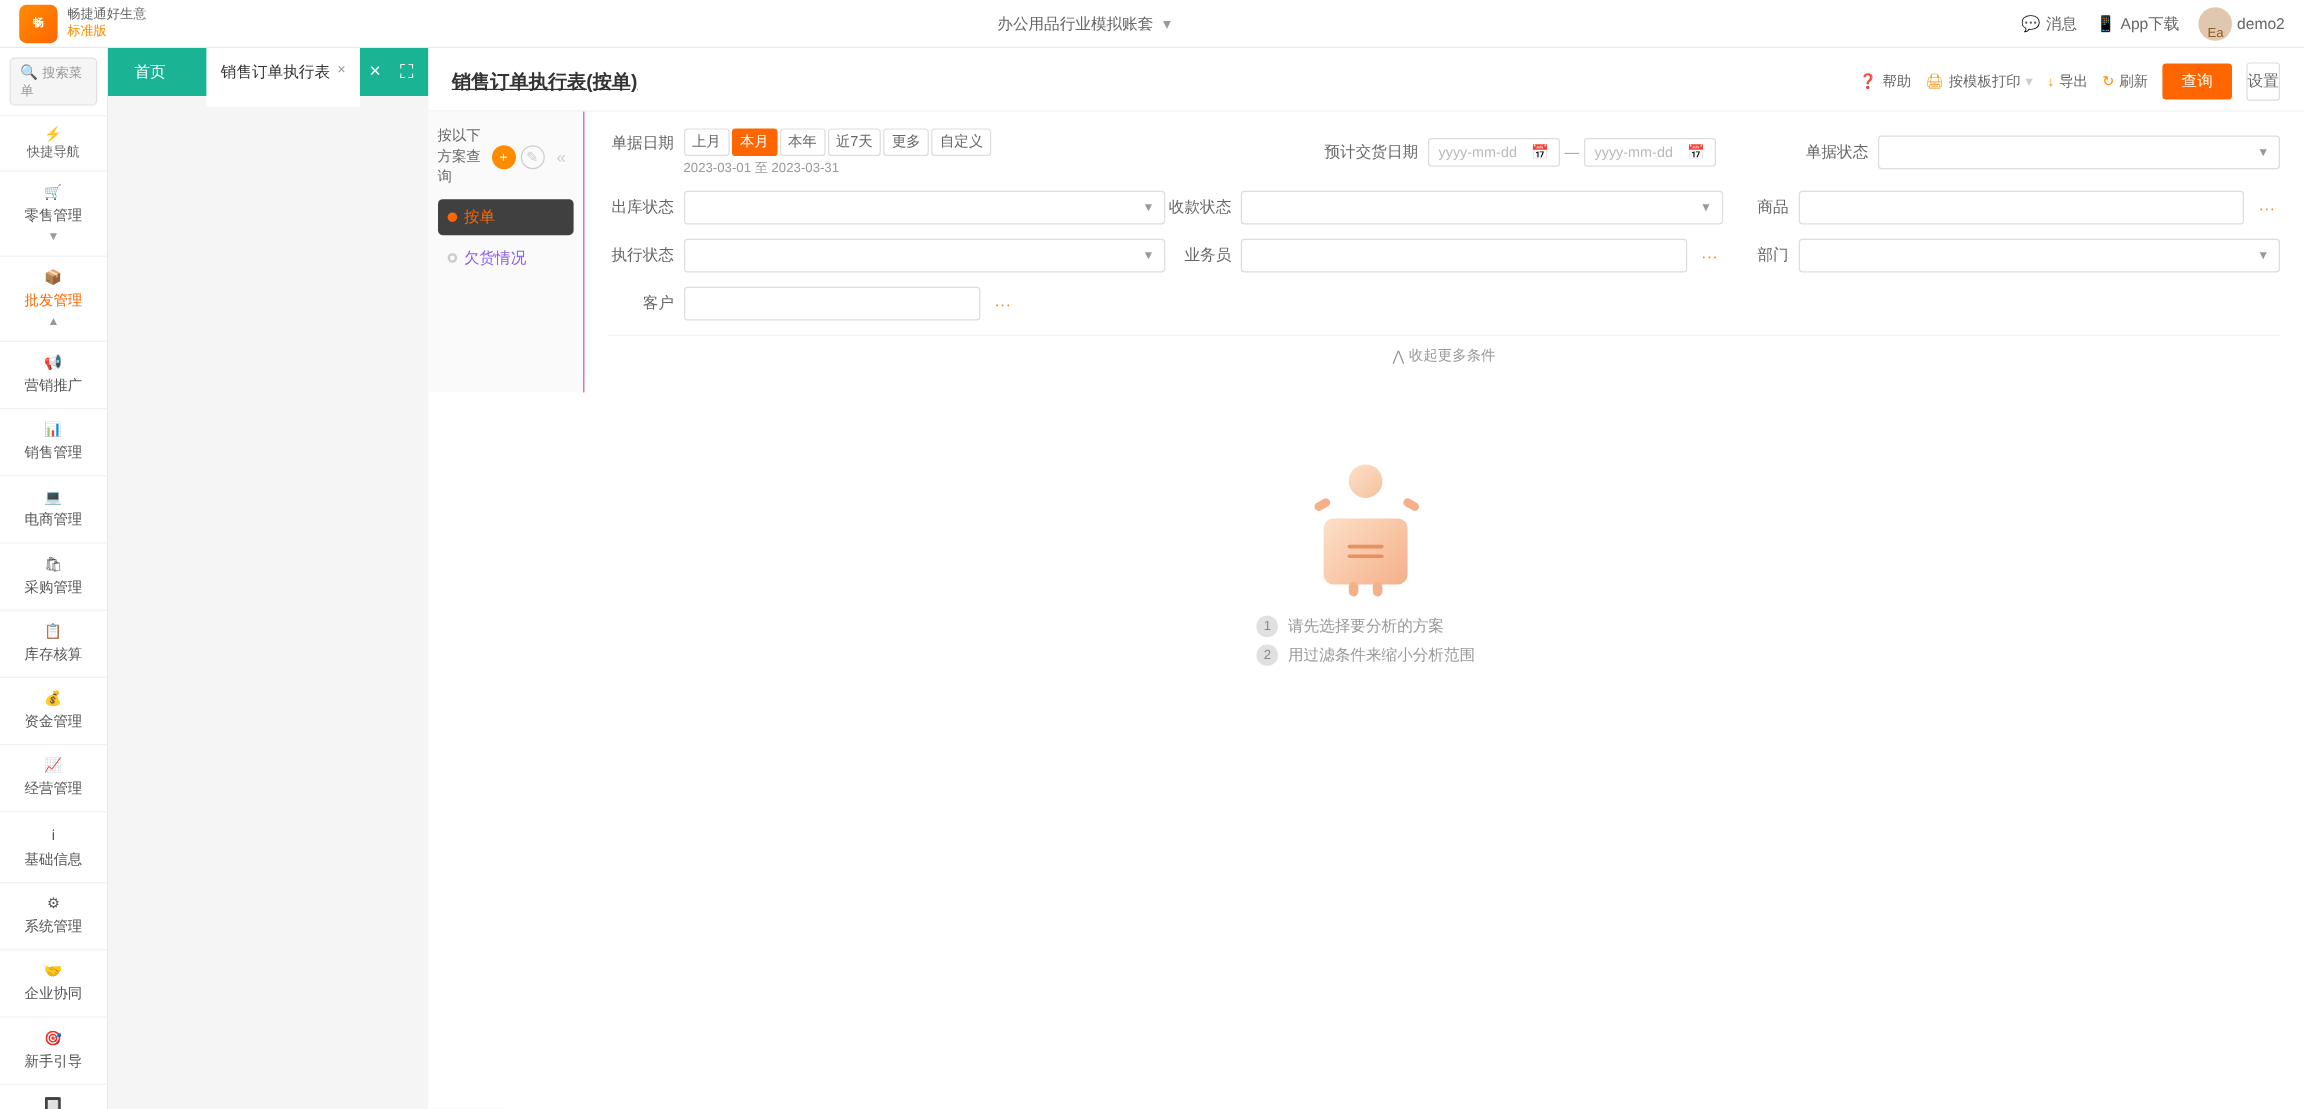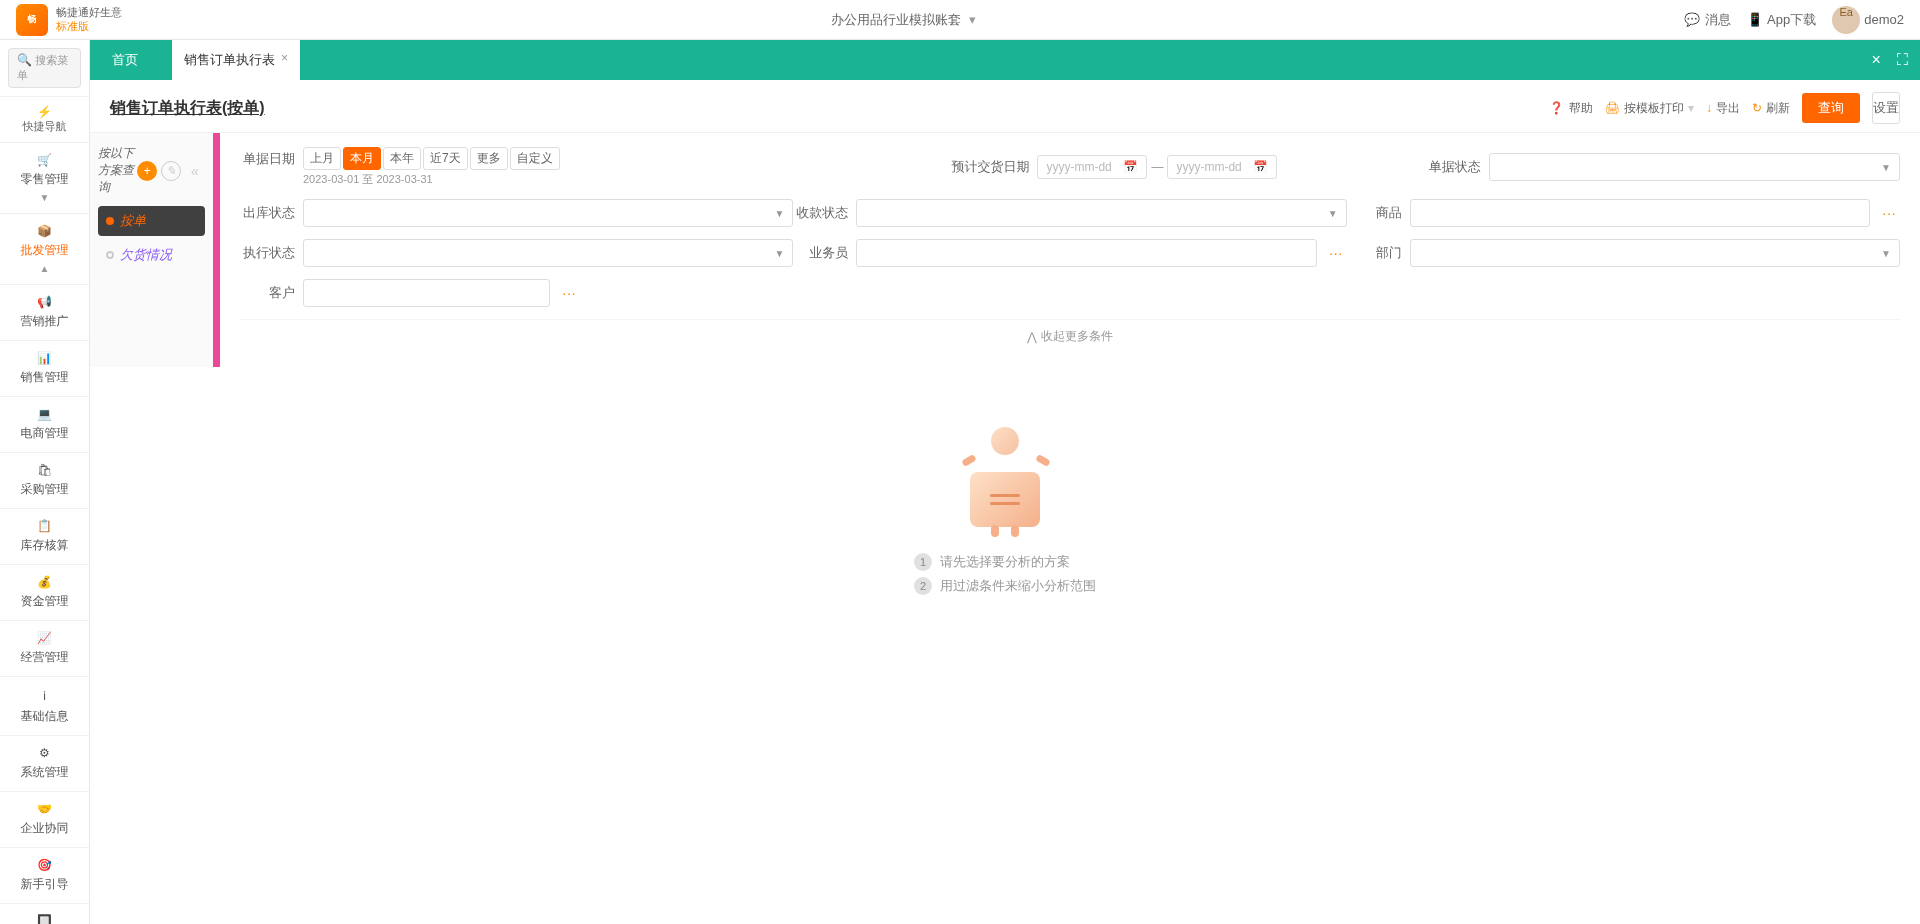--- a/index.html
+++ b/index.html
@@ -36,21 +36,21 @@
       color: #666; font-size: 13px;
     }
     .top-bar-right .icon-btn {
       display: flex; align-items: center; gap: 4px;
       cursor: pointer; color: #666;
     }
     .avatar {
       width: 28px; height: 28px;
       border-radius: 50%;
       background: #e0c8b0;
-      display: flex; align-items: flex-start; justify-content: center;
+      display: flex; align-items: flex-end; justify-content: center;
       font-size: 11px; color: #8b6914;
       overflow: hidden;
     }
 
     
     .main-layout {
       display: flex;
       position: fixed;
       top: 40px; left: 0; right: 0; bottom: 0;
     }
@@ -93,21 +93,21 @@
       cursor: pointer;
       border-bottom: 1px solid #f0f0f0;
       display: flex; flex-direction: column; align-items: center; gap: 4px;
     }
     .sidebar-item .arrow { font-size: 10px; color: #999; }
 
     
     .content-area {
       flex: 1;
       display: flex;
-      flex-direction: column;
+      flex-direction: row;
       overflow: hidden;
     }
 
     
     .tab-bar {
       height: 40px;
       background: #1ab394;
       display: flex;
       align-items: center;
       padding: 0 8px;
@@ -177,24 +177,23 @@
     .page-action-btn .icon { color: #ff8c00; }
 
     
     .filter-section {
       display: flex;
       padding: 0;
     }
     .filter-sidebar {
       width: 130px;
       background: #fafafa;
-      border-right: 7px solid #ec4899;
+      border-right: 1px solid #ec4899;
       padding: 12px 8px;
       flex-shrink: 0;
-      font-style: italic;
     }
     .filter-sidebar-header {
       display: flex; align-items: center; justify-content: space-between;
       margin-bottom: 10px;
     }
     .filter-sidebar-title { font-size: 12px; color: #666; }
     .filter-sidebar-actions { display: flex; gap: 4px; }
     .filter-sidebar-action {
       width: 20px; height: 20px;
       border-radius: 50%;

